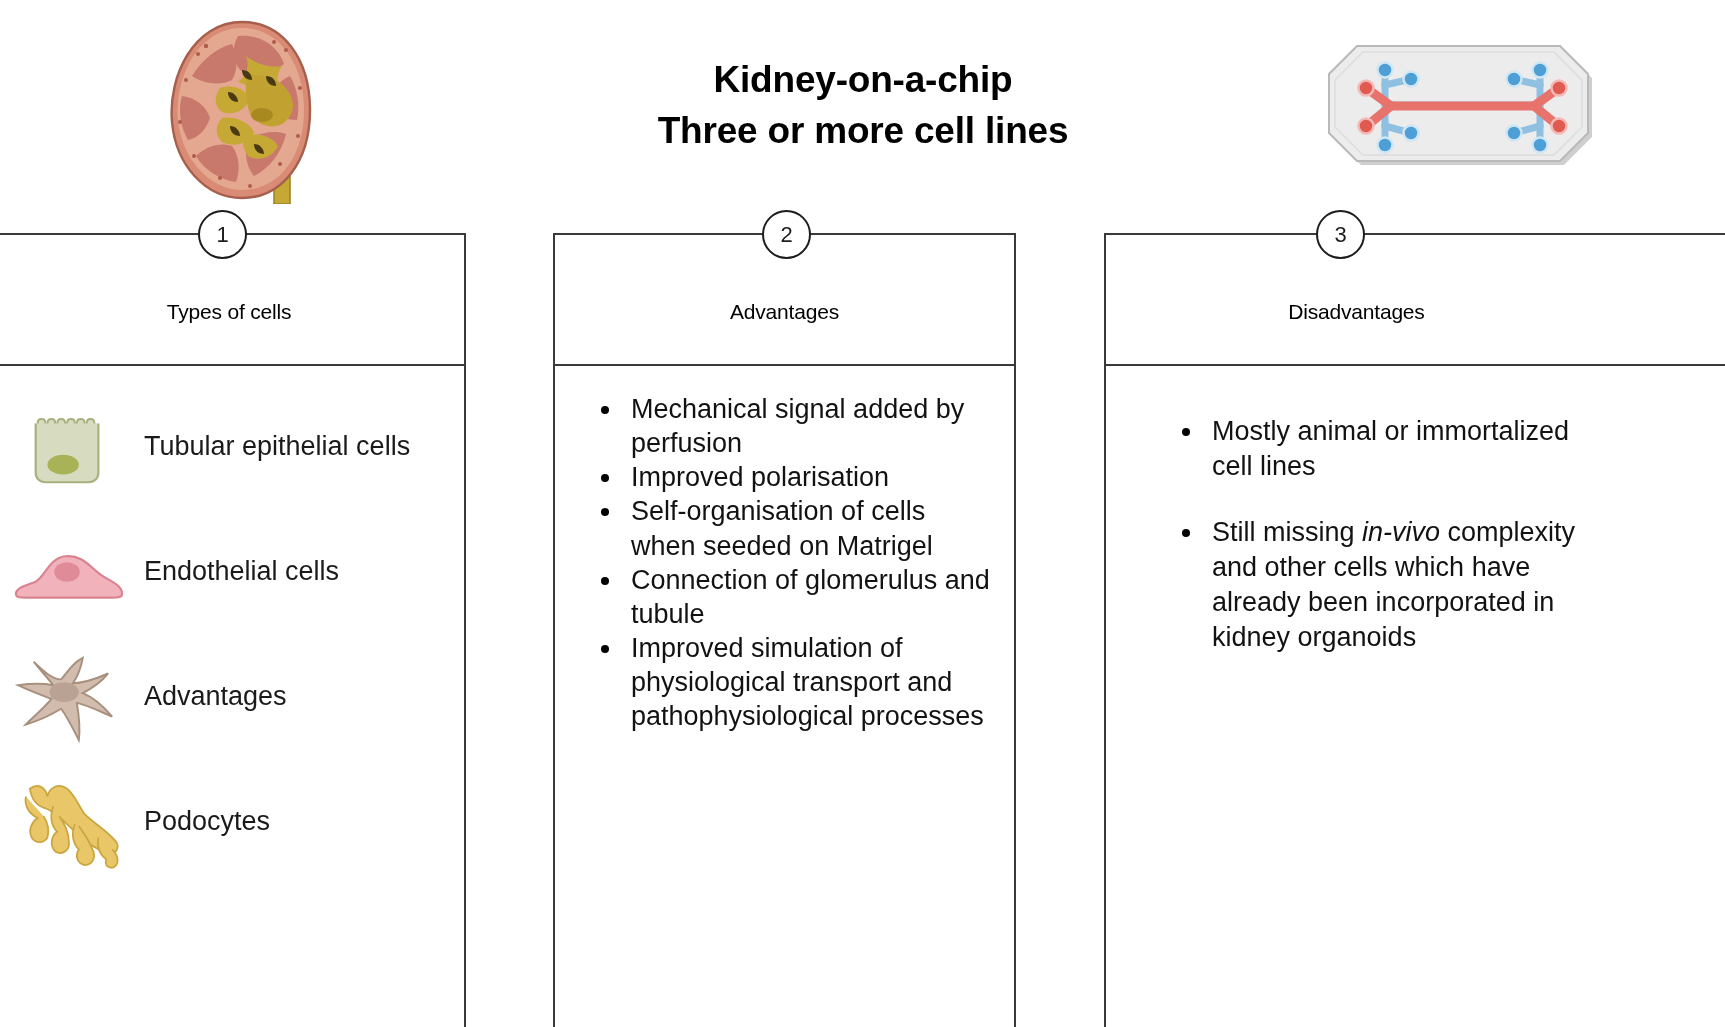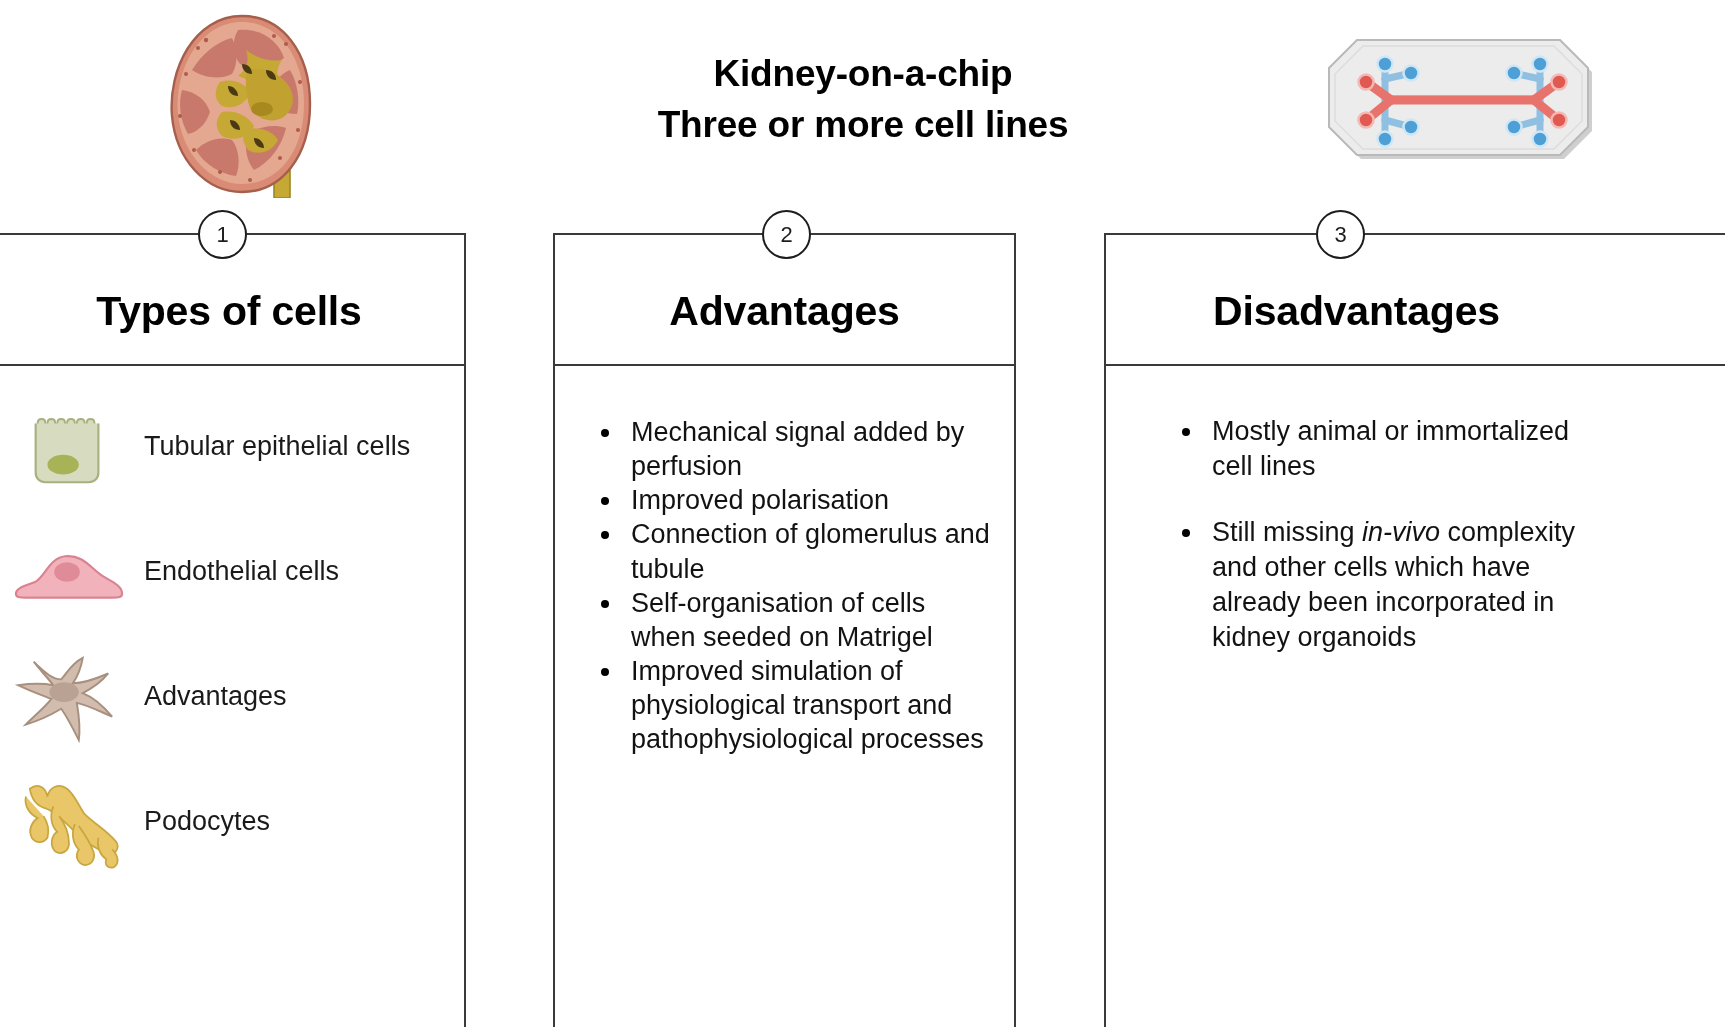--- a/index.html
+++ b/index.html
@@ -12,21 +12,21 @@
     height: 1027px;
     overflow: hidden;
     font-family: "Liberation Sans", sans-serif;
     color: #000000;
     position: relative;
   }
 
   
   .header {
     position: absolute;
-    left: 0; top: 10px;
+    left: 0; top: 16px;
     width: 1725px;
     height: 205px;
   }
   .kidney-art {
     position: absolute;
     left: 150px;
     top: 2px;
     width: 175px;
     height: 186px;
   }
@@ -73,22 +73,22 @@
 
   .panel-head {
     height: 131px;
     border-bottom: 2px solid #3a3a3a;
     box-sizing: border-box;
     display: flex;
     align-items: center;
     justify-content: center;
   }
   .panel-title {
-    font-size: 41px;
-    font-weight: bold;
+    font-size: 21px;
+    font-weight: normal;
     letter-spacing: -0.2px;
     padding-top: 24px;
   }
   .panel-3 .panel-title { padding-right: 160px; margin-left: 36px; }
 
   .badge {
     position: absolute;
     top: -25px;
     width: 49px;
     height: 49px;
@@ -130,21 +130,21 @@
     width: 290px;
     color: #1a1a1a;
   }
 
   
   .bullets {
     list-style: none;
     margin: 0;
     padding: 0;
   }
-  .panel-2 .bullets { padding: 26px 18px 0 42px; margin-top: 23px; }
+  .panel-2 .bullets { padding: 26px 18px 0 42px; }
   .panel-3 .bullets { padding: 48px 150px 0 72px; }
 
   .bullets li {
     position: relative;
     padding-left: 34px;
     font-size: 27px;
     line-height: 1.265;
     color: #121212;
   }
   .panel-3 .bullets li { line-height: 1.3; }
@@ -351,22 +351,22 @@
   </div>
 
   <div class="panel panel-2">
     <div class="badge badge-2">2</div>
     <div class="panel-head">
       <div class="panel-title">Advantages</div>
     </div>
     <ul class="bullets">
       <li>Mechanical signal added by perfusion</li>
       <li>Improved polarisation</li>
+      <li>Self-organisation of cells when seeded on Matrigel</li>
       <li>Connection of glomerulus and tubule</li>
-      <li>Self-organisation of cells when seeded on Matrigel</li>
       <li>Improved simulation of physiological transport and pathophysiological processes</li>
     </ul>
   </div>
 
   <div class="panel panel-3">
     <div class="badge badge-3">3</div>
     <div class="panel-head">
       <div class="panel-title">Disadvantages</div>
     </div>
     <ul class="bullets">

